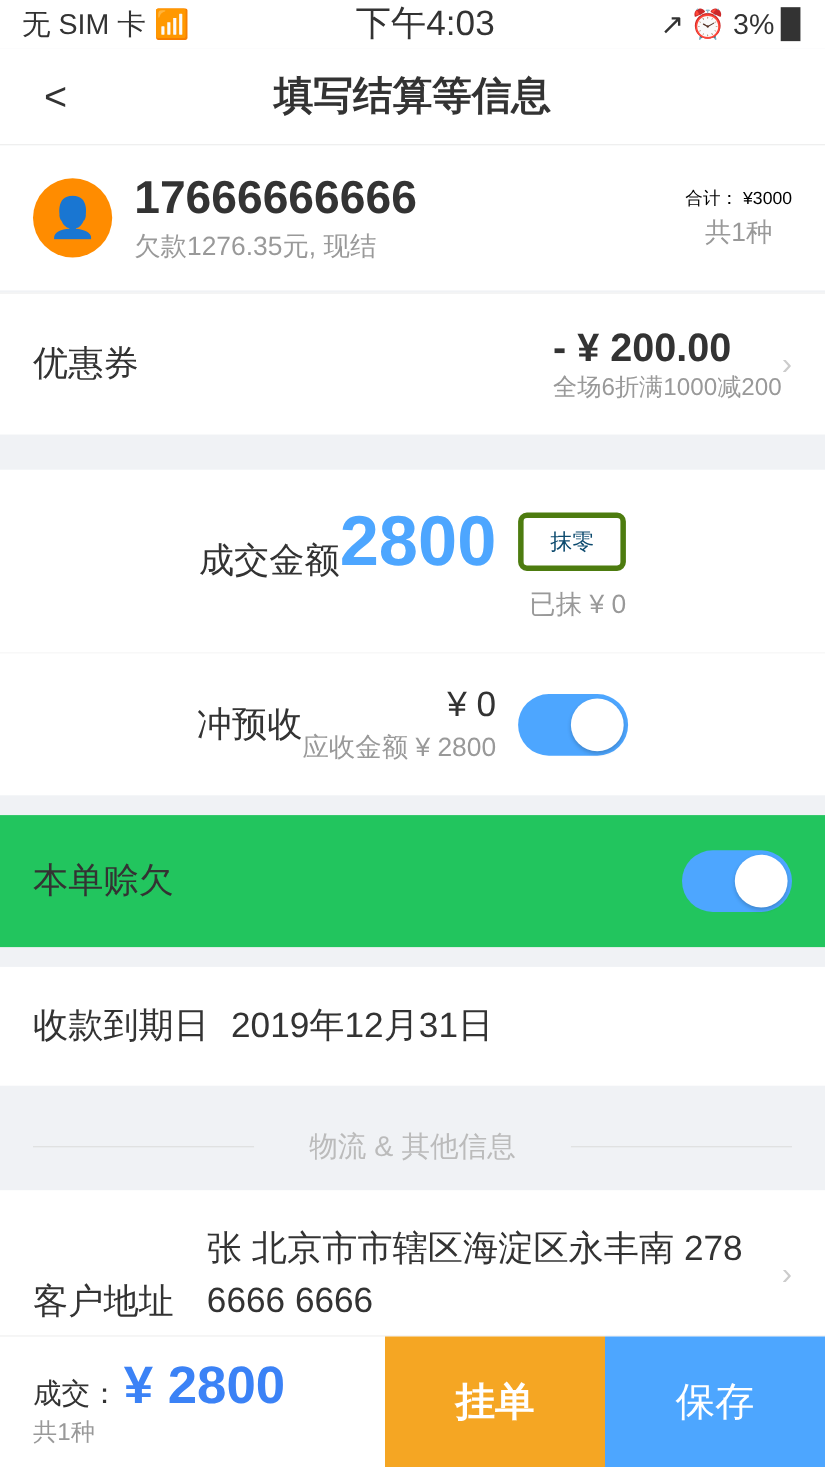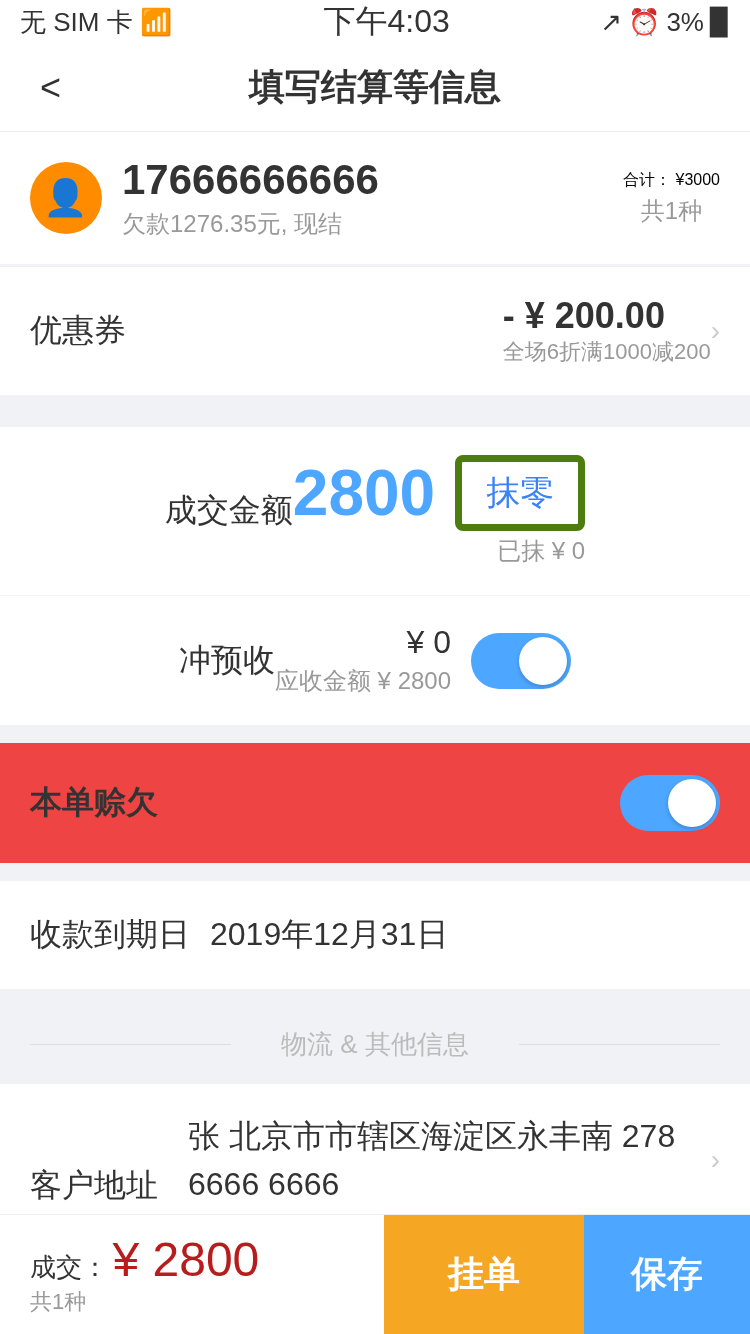--- a/index.html
+++ b/index.html
@@ -164,25 +164,25 @@
       display: flex;
       align-items: center;
       gap: 20px;
     }
     .deal-amount {
       font-size: 64px;
       font-weight: 700;
       color: #4da6ff;
     }
     .round-btn {
-      border: 7px solid #4d7c0f;
+      border: 5px solid #4d7c0f;
       border-radius: 8px;
       padding: 8px 24px;
-      font-size: 34px;
-      color: #3b82f6;
+      font-size: 20px;
+      color: #0c4a6e;
       background: #fff;
       cursor: pointer;
     }
     .amount-sub {
       font-size: 24px;
       color: #999;
       text-align: right;
       margin-top: 4px;
     }
     .form-right {
@@ -214,27 +214,26 @@
       top: 4px;
       width: 48px;
       height: 48px;
       border-radius: 50%;
       background: #fff;
       box-shadow: 0 2px 4px rgba(0,0,0,0.2);
     }
 
     
     .debt-row {
-      background: #ef4444;
+      background: #22c55e;
       padding: 32px 30px;
       display: flex;
       align-items: center;
       justify-content: space-between;
       margin-bottom: 2px;
-      font-weight: bold;
     }
     .debt-label {
       font-size: 32px;
       color: #333;
     }
 
     
     .due-date-row {
       background: #fff;
       padding: 32px 30px;
@@ -323,22 +322,22 @@
     .bottom-summary {
       flex: 1;
       padding: 0 30px;
     }
     .bottom-deal-label {
       font-size: 26px;
       color: #333;
     }
     .bottom-deal-amount {
       font-size: 48px;
-      font-weight: 400;
-      color: #b91c1c;
+      font-weight: 700;
+      color: #3b82f6;
     }
     .bottom-count {
       font-size: 22px;
       color: #999;
     }
     .bottom-actions {
       display: flex;
       height: 100%;
     }
     .btn-hold {
@@ -347,29 +346,29 @@
       background: #f5a623;
       display: flex;
       align-items: center;
       justify-content: center;
       font-size: 36px;
       color: #fff;
       font-weight: 600;
       cursor: pointer;
     }
     .btn-save {
-      width: 166px;
+      width: 200px;
       height: 100%;
       background: #4da6ff;
       display: flex;
       align-items: center;
       justify-content: center;
       font-size: 36px;
       color: #fff;
-      font-weight: 700;
+      font-weight: 400;
       cursor: pointer;
     }
   </style>
 </head>
 <body>
 
 <div class="status-bar">
   <div class="status-left">
     <span>无 SIM 卡</span>
     <span>📶</span>

